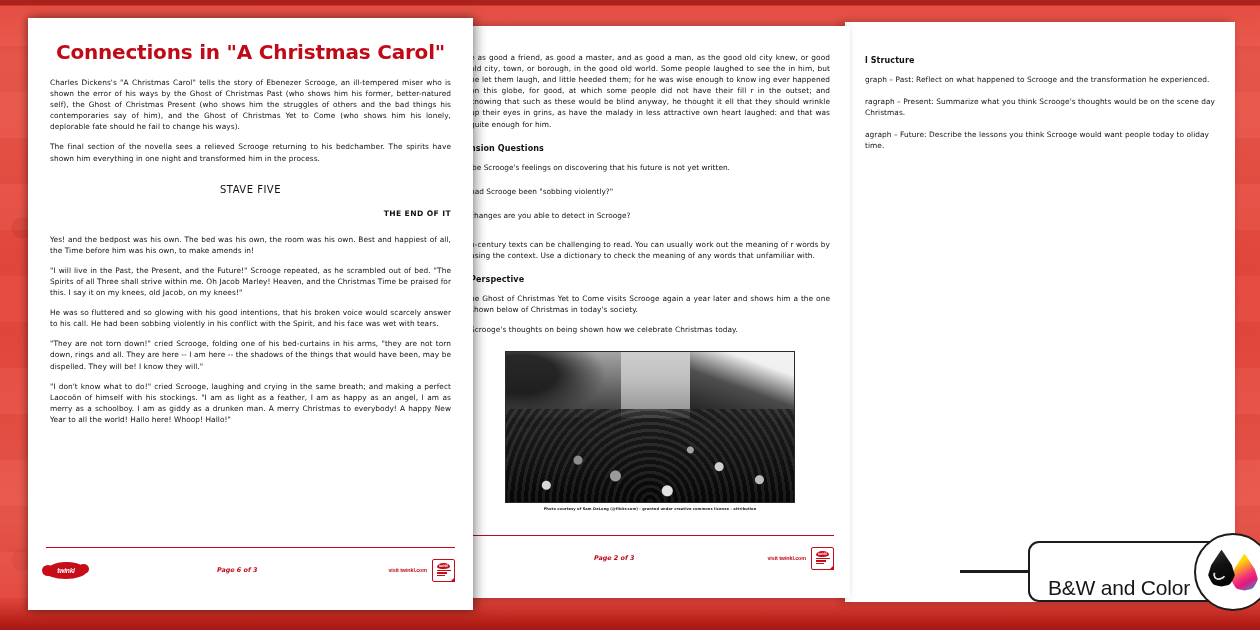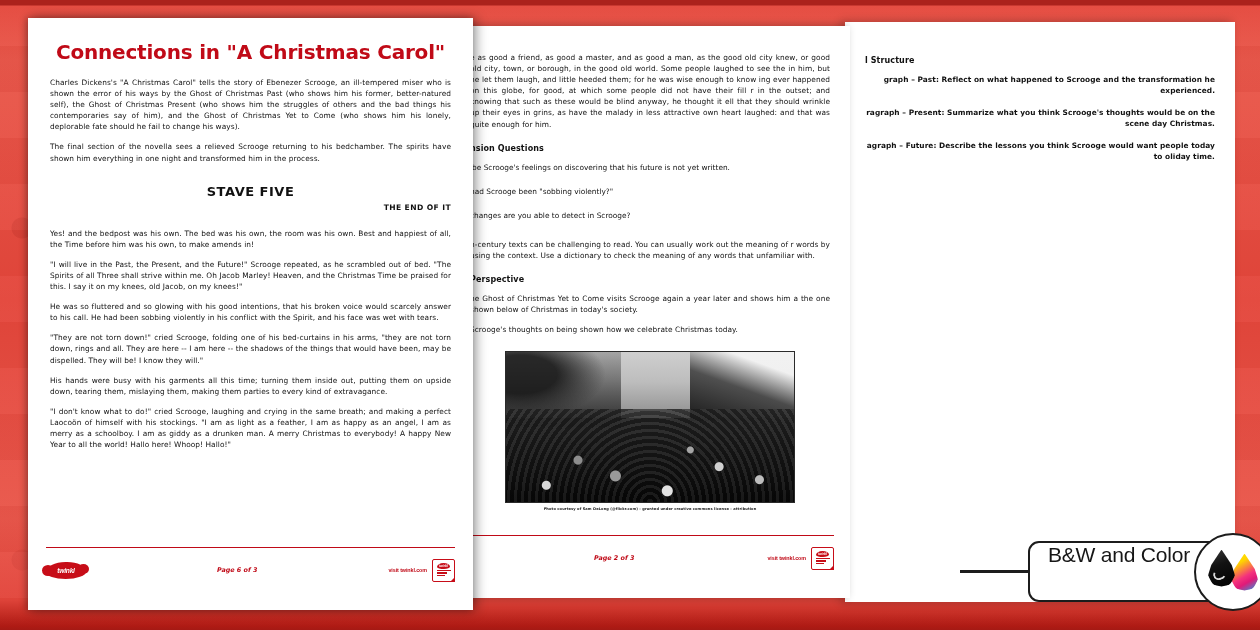--- a/index.html
+++ b/index.html
@@ -96,24 +96,24 @@
     font-family: "DejaVu Sans", sans-serif;
     font-weight: bold;
     font-size: 20px;
     letter-spacing: -0.2px;
   }
   .stave-block {
     text-align: center;
     margin: 20px 0 16px 0;
   }
   .stave-title {
-    font-size: 13px;
-    font-weight: bold;
+    font-size: 10px;
+    font-weight: normal;
     letter-spacing: .5px;
-    margin-bottom: 4px;
+    margin-bottom: 14px;
   }
   .stave-sub {
     font-size: 7.6px;
     font-weight: bold;
     letter-spacing: .4px;
     text-align: right;
   }
 
   
   #page2 .body { padding: 26px 20px 0 20px; }
@@ -176,21 +176,21 @@
     line-height: 6px;
     font-weight: bold;
     margin-top: 3px;
     color: #1a1a1a;
     letter-spacing: .1px;
   }
 
   
   #page3 .body { padding: 26px 20px 0 20px; }
   #page3 .h-sub { margin-top: 8px; }
-  #page3 p { margin-bottom: 11px; text-align: right; font-weight: bold; }
+  #page3 p { margin-bottom: 11px; text-align: left; }
 
   
   .footer {
     position: absolute;
     left: 18px; right: 18px;
     bottom: 22px;
     height: 36px;
     border-top: 1.6px solid #c00a17;
     display: flex;
     align-items: center;
@@ -300,21 +300,21 @@
     height: 2.5px;
     background: #1c1c1c;
     margin-right: -2px;
   }
   .badge-pill {
     background: #fff;
     border: 2.5px solid #1c1c1c;
     border-radius: 11px;
     height: 57px;
     display: flex;
-    align-items: flex-start;
+    align-items: flex-end;
     padding: 0 56px 0 18px;
     position: relative;
   }
   .badge-label {
     font-family: "Liberation Sans", sans-serif;
     font-size: 21px;
     color: #161616;
     white-space: nowrap;
     letter-spacing: -.2px;
   }
@@ -430,21 +430,20 @@
 
       <div class="stave-block">
         <div class="stave-title">STAVE FIVE</div>
         <div class="stave-sub">THE END OF IT</div>
       </div>
 
       <p>Yes! and the bedpost was his own.  The bed was his own, the room was his own.  Best and happiest of all, the Time before him was his own, to make amends in!</p>
       <p>"I will live in the Past, the Present, and the Future!" Scrooge repeated, as he scrambled out of bed.  "The Spirits of all Three shall strive within me.  Oh Jacob Marley!  Heaven, and the Christmas Time be praised for this.  I say it on my knees, old Jacob, on my knees!"</p>
       <p>He was so fluttered and so glowing with his good intentions, that his broken voice would scarcely answer to his call.  He had been sobbing violently in his conflict with the Spirit, and his face was wet with tears.</p>
       <p>"They are not torn down!" cried Scrooge, folding one of his bed-curtains in his arms, "they are not torn down, rings and all.  They are here -- I am here -- the shadows of the things that would have been, may be dispelled.  They will be!  I know they will."</p>
-      <p>His hands were busy with his garments all this time; turning them inside out, putting them on upside down, tearing them, mislaying them, making them parties to every kind of extravagance.</p>
       <p>"I don't know what to do!" cried Scrooge, laughing and crying in the same breath; and making a perfect Laocoön of himself with his stockings.  "I am as light as a feather, I am as happy as an angel, I am as merry as a schoolboy.  I am as giddy as a drunken man.  A merry Christmas to everybody!  A happy New Year to all the world!  Hallo here!  Whoop!  Hallo!"</p>
     </div>
 
     <div class="footer">
       <span class="twinkl-blob">
         <span class="twinkl-word">twinkl</span>
       </span>
       <div class="footer-page">Page 6 of 3</div>
       <div class="footer-right">
         <span class="visit-text">visit twinkl.com</span>

